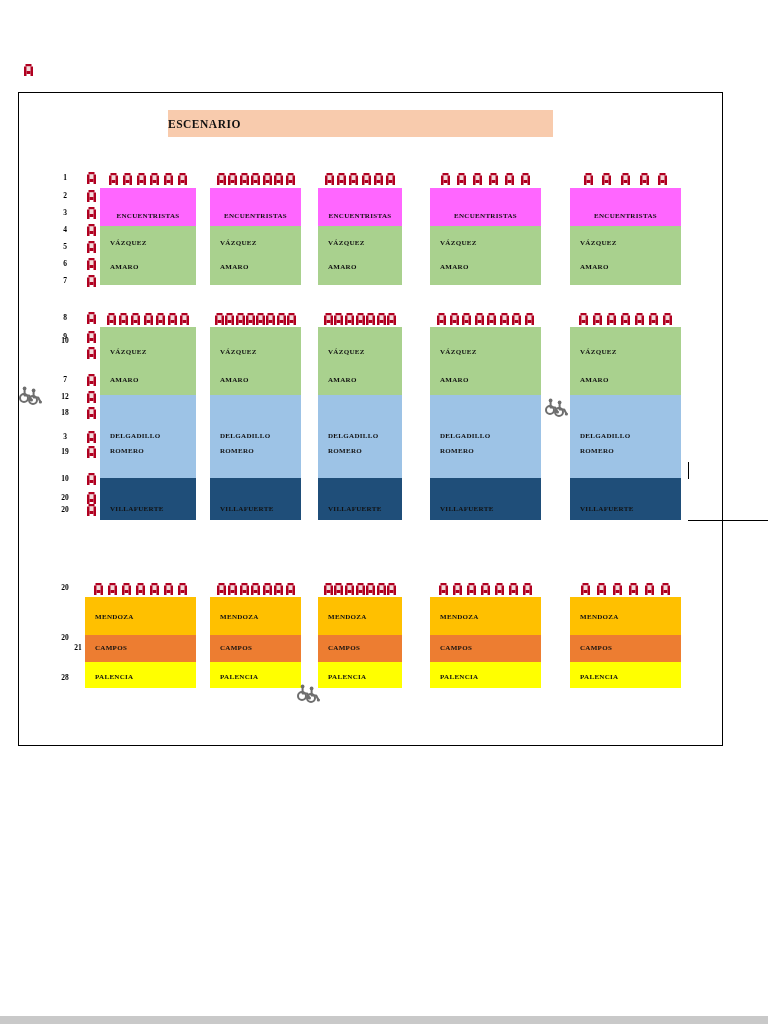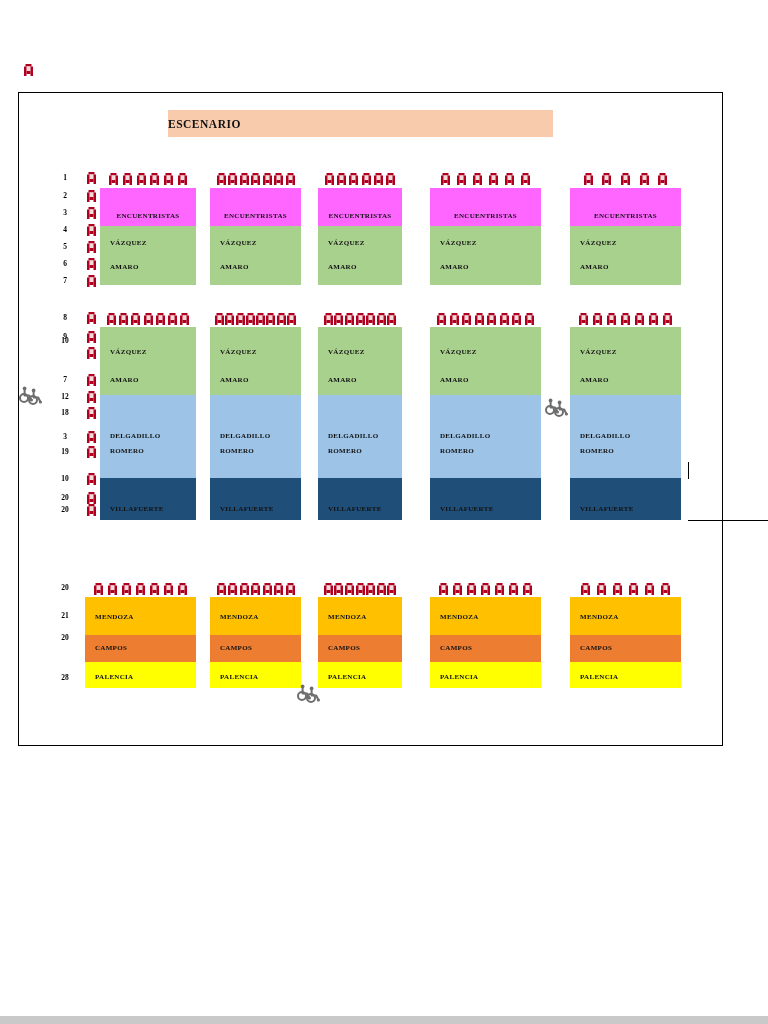--- a/index.html
+++ b/index.html
@@ -70,21 +70,21 @@
       <div class="rownum" style="top: 375px;">7</div>
       <div class="rownum" style="top: 392px;">12</div>
       <div class="rownum" style="top: 408px;">18</div>
       <div class="rownum" style="top: 432px;">3</div>
       <div class="rownum" style="top: 447px;">19</div>
       <div class="rownum" style="top: 474px;">10</div>
       <div class="rownum" style="top: 493px;">20</div>
       <div class="rownum" style="top: 505px;">20</div>
       <div class="rownum" style="top: 583px;">20</div>
       <div class="rownum" style="top: 633px;">20</div>
-      <div class="rownum" style="top: 611px;">21</div>
+      <div class="rownum" style="top: 643px; margin-left: 13px;">21</div>
       <div class="rownum" style="top: 673px;">28</div>
       <div class="chairs" style="position: absolute; left: 100px; top: 170px; width: 96px; height: 18px;">
         <span class="chair-wrap">
           <svg width="9" height="12" viewBox="0 0 9 12">
             <rect x="1.5" y="0" width="6" height="2.5" fill="#B00020"></rect>
             <rect x="2.5" y="2.5" width="4" height="5" fill="#F3DBDB"></rect>
             <rect x="0" y="2.5" width="2.5" height="9.5" fill="#B00020"></rect>
             <rect x="6.5" y="2.5" width="2.5" height="9.5" fill="#B00020"></rect>
             <rect x="2.5" y="7" width="4" height="3" fill="#B00020"></rect>
           </svg>

